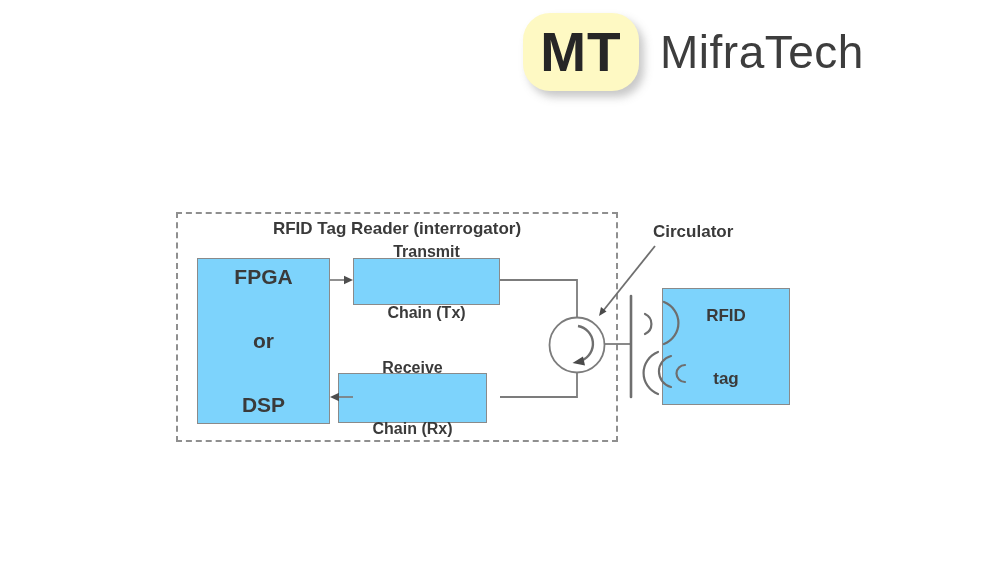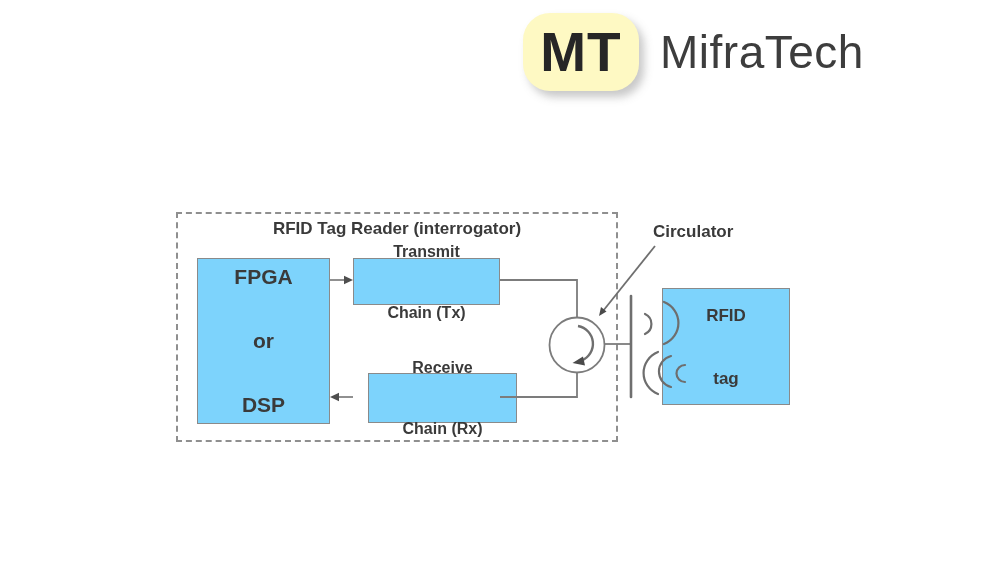--- a/index.html
+++ b/index.html
@@ -75,21 +75,21 @@
     align-items: center;
     justify-content: center;
     color: #3a3a3a;
     font-weight: 700;
     text-align: center;
     gap: 40px;
   }
   .block span { display: block; }
   .block-fpga    { left: 197px; top: 258px; width: 133px; height: 166px; font-size: 21px; line-height: 24px; }
   .block-tx      { left: 353px; top: 258px; width: 147px; height: 47px;  font-size: 16px; line-height: 21px; }
-  .block-rx      { left: 368px; top: 373px; width: 149px; height: 50px;  font-size: 16px; line-height: 21px; }
+  .block-rx      { left: 338px; top: 373px; width: 149px; height: 50px;  font-size: 16px; line-height: 21px; }
   .block-tag     { left: 662px; top: 288px; width: 128px; height: 117px; font-size: 17px; line-height: 23px; }
 
   .circulator-label {
     position: absolute;
     left: 653px; top: 222px;
     font-size: 17px;
     font-weight: 600;
     color: #3a3a3a;
     white-space: nowrap;
   }

